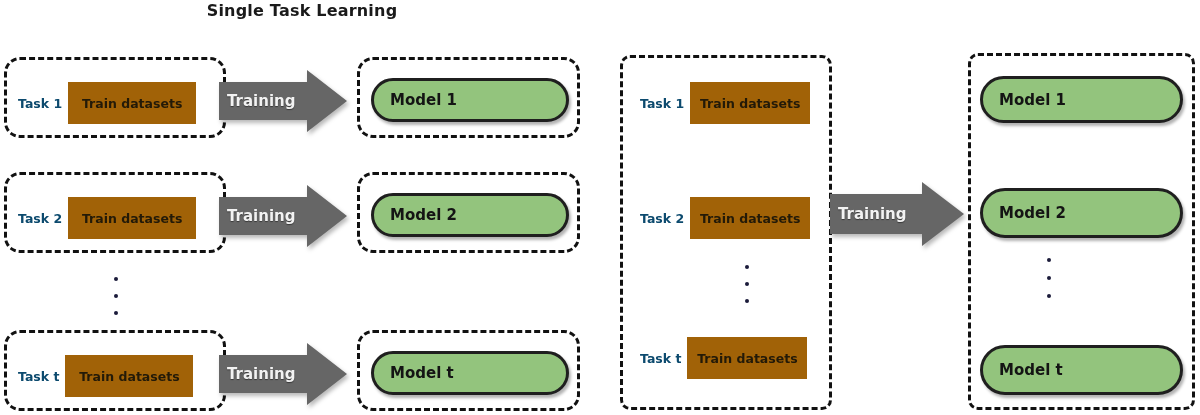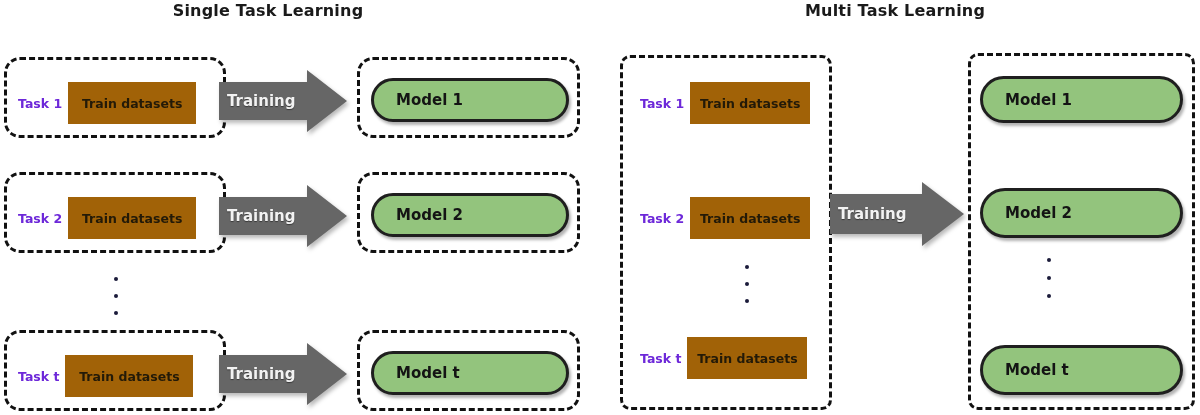--- a/index.html
+++ b/index.html
@@ -16,21 +16,21 @@
   
   .panel-title{
     position:absolute;
     font-weight:bold;
     font-size:16px;
     color:#1a1a1a;
     letter-spacing:.2px;
     white-space:nowrap;
     text-align:center;
   }
-  #title-stl{left:103px;top:1px;width:330px;}
+  #title-stl{left:137px;top:1px;width:330px;}
   #title-mtl{left:730px;top:1px;width:330px;}
 
   
   .dashed-box{
     position:absolute;
     border:3px dashed #111111;
     border-radius:16px;
     background:transparent;
     box-sizing:border-box;
   }
@@ -38,21 +38,21 @@
 
   
   .task-row{
     position:absolute;
     display:flex;
     align-items:center;
   }
   .task-label{
     font-size:12.5px;
     font-weight:bold;
-    color:#6d28d9;
+    color:#0c4a6e;
     white-space:nowrap;
     margin-right:6px;
   }
   .dataset-chip{
     background:#a16207;
     color:#231a08;
     font-size:12.5px;
     font-weight:bold;
     display:flex;
     align-items:center;
@@ -70,21 +70,21 @@
     display:flex;
     align-items:center;
     box-sizing:border-box;
     box-shadow:2px 3px 3px rgba(0,0,0,.30);
   }
   .model-label{
     font-size:15px;
     font-weight:bold;
     color:#141414;
     white-space:nowrap;
-    padding-left:22px;
+    padding-left:16px;
   }
 
   
   .training-arrow{
     position:absolute;
     display:flex;
     align-items:flex-start;
     filter:drop-shadow(2px 3px 2px rgba(0,0,0,.28));
   }
   .training-arrow svg{display:block;}
@@ -115,21 +115,20 @@
     background:#1b1b3a;
   }
 </style>
 </head>
 <body>
 
 <div id="canvas">
 
   <div class="panel-title" id="title-stl">Single Task Learning</div>
 
-  <div class="panel-title" id="title-mtl">Multi Task Learning</div>
 
   <div class="dashed-box" style="left:4px;top:57px;width:222px;height:81px;"></div>
   <div class="task-row" style="left:18px;top:82px;">
     <span class="task-label">Task 1</span>
     <span class="dataset-chip" style="width:128px;height:42px;">Train datasets</span>
   </div>
 
   <div class="training-arrow" style="left:219px;top:70px;width:128px;height:62px;">
     <svg width="128" height="62" viewBox="0 0 128 62" aria-hidden="true">
       <path d="M0,12 L88,12 L88,0 L128,31 L88,62 L88,50 L0,50 Z" fill="#666666"></path>

